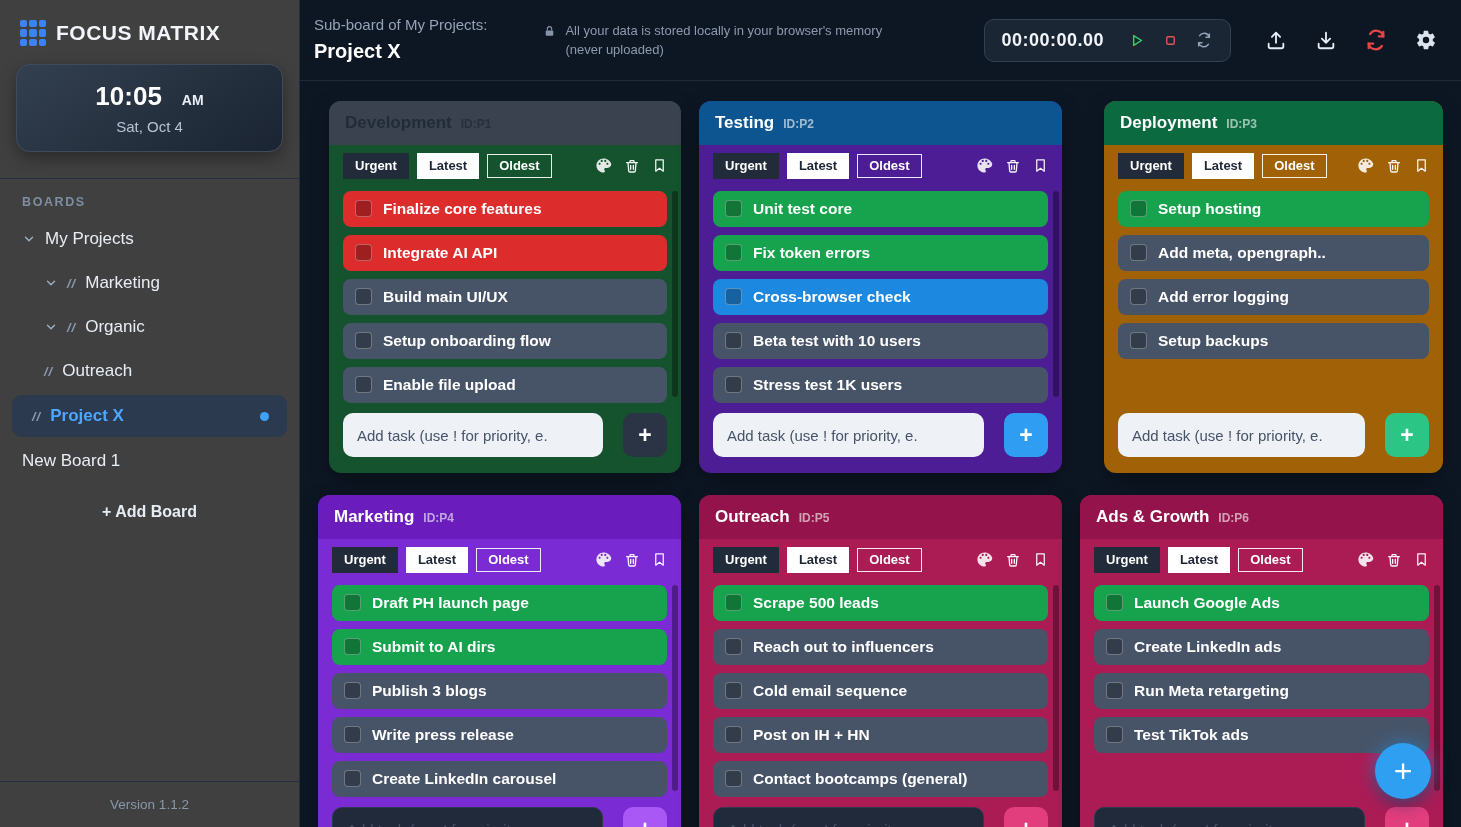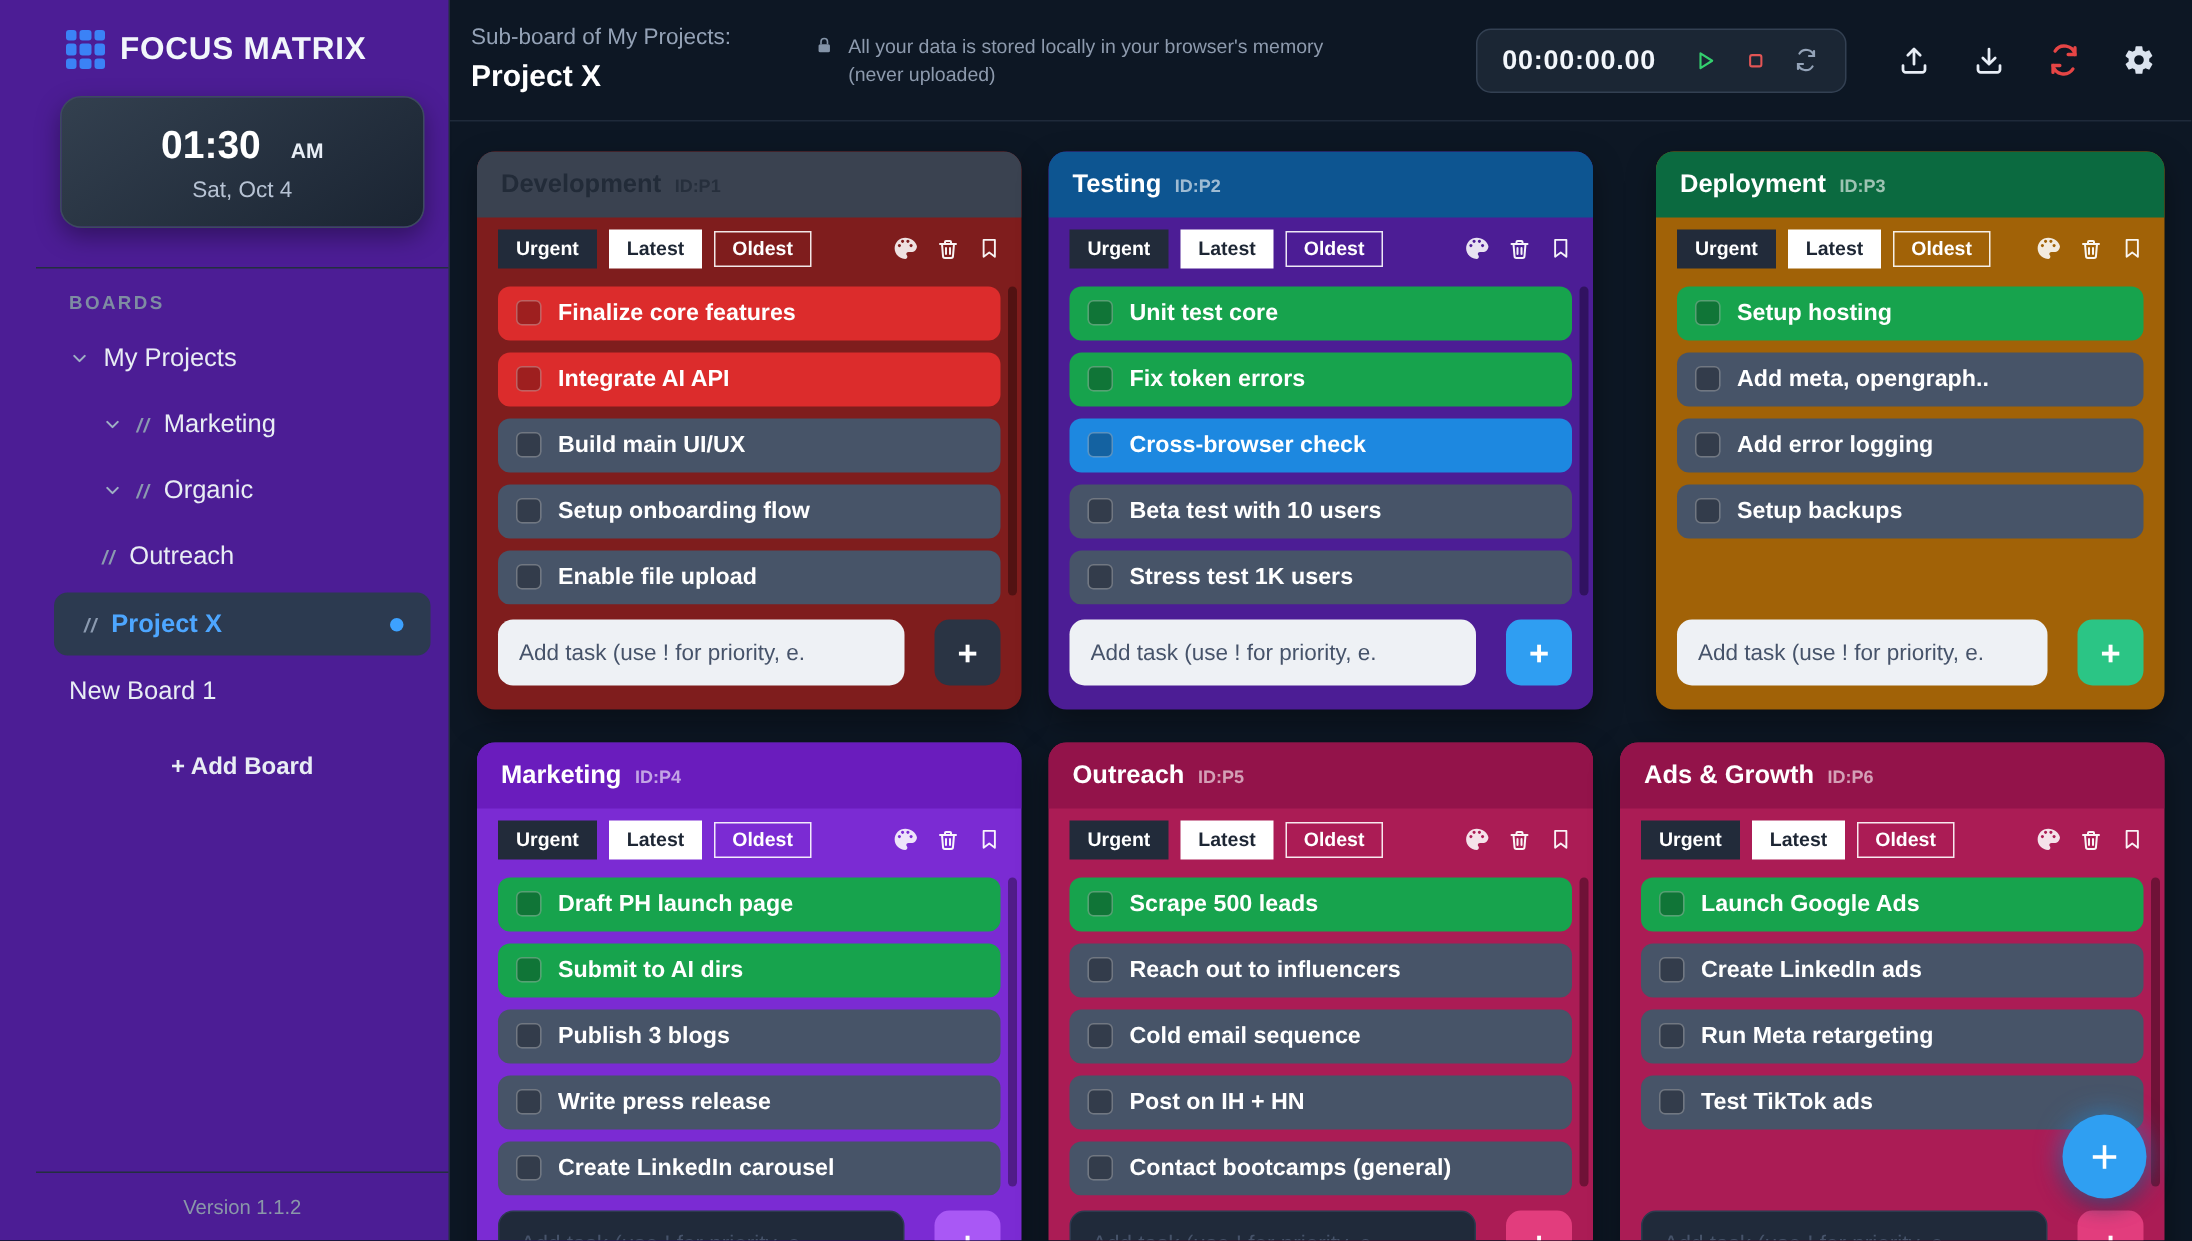--- a/index.html
+++ b/index.html
@@ -8,23 +8,23 @@
     background:#0d1724;
     font-family:"Liberation Sans", sans-serif;
     color:#e8eef6;
     position:relative;
   }
   .app { display:flex; height:100%; }
 
   
   .sidebar {
     width:300px; min-width:300px;
-    background:#4c1d95;
+    background:#404040;
     border-right:1px solid #232f40;
-    display:flex; flex-direction:column;padding-left:24px;
+    display:flex; flex-direction:column;
   }
   .logo-row { display:flex; align-items:center; gap:10px; padding:20px 20px 16px; }
   .logo-icon { width:26px; height:26px; display:grid; grid-template-columns:repeat(3,1fr); gap:2px; }
   .logo-icon span { background:var(--accent-blue,#3b82f6); border-radius:2px; }
   .logo-text { font-size:21px; font-weight:800; letter-spacing:0.5px; color:#f2f6fb; }
 
   .clock-card {
     margin:2px 16px 16px;
     padding:16px 14px;
     border-radius:14px;
@@ -199,21 +199,21 @@
           <span></span>
           <span></span>
           <span></span>
           <span></span>
       </span>
       <span class="logo-text">FOCUS MATRIX</span>
     </div>
 
     <div class="clock-card">
       <div>
-        <span class="clock-time">01:30</span><span class="clock-ampm">AM</span>
+        <span class="clock-time">10:05</span><span class="clock-ampm">AM</span>
       </div>
       <div class="clock-date">Sat, Oct 4</div>
     </div>
 
     <div class="boards-label">BOARDS</div>
 
 
     <div class="nav-item lvl0">
       <span class="chev">
         <svg viewBox="0 0 24 24" width="14" height="14">
@@ -329,21 +329,21 @@
         <button class="icon-btn">
           <svg viewBox="0 0 24 24" width="22" height="22">
               <path fill="#dbe3ee" d="M19.4 13c.04-.33.06-.66.06-1s-.02-.67-.06-1l2.1-1.65c.19-.15.24-.42.12-.64l-2-3.46c-.12-.22-.39-.3-.61-.22l-2.48 1a7.03 7.03 0 0 0-1.73-1l-.38-2.65A.49.49 0 0 0 14 2h-4c-.25 0-.46.18-.49.42l-.38 2.65c-.63.26-1.2.6-1.73 1l-2.48-1c-.23-.09-.49 0-.61.22l-2 3.46c-.13.22-.07.49.12.64L4.53 11c-.04.33-.07.66-.07 1s.03.67.07 1l-2.1 1.65c-.19.15-.25.42-.12.64l2 3.46c.12.22.39.3.61.22l2.48-1c.52.4 1.1.74 1.73 1l.38 2.65c.03.24.24.42.49.42h4c.25 0 .46-.18.49-.42l.38-2.65c.63-.26 1.2-.6 1.73-1l2.48 1c.23.09.49 0 .61-.22l2-3.46c.12-.22.07-.49-.12-.64L19.4 13zM12 15.5A3.5 3.5 0 0 1 8.5 12 3.5 3.5 0 0 1 12 8.5a3.5 3.5 0 0 1 3.5 3.5 3.5 3.5 0 0 1-3.5 3.5z"></path>
             </svg>
         </button>
       </div>
     </header>
 
     <div class="content">
       <div class="board-grid">
-  <section class="card" style="background: #7f1d1d;">
+  <section class="card" style="background: #14532d; margin-left: 11px;">
     <div class="card-header" style="background: rgb(58, 66, 80);">
       <span class="card-title" style="color: rgb(34, 43, 56);">Development</span>
       <span class="card-tag" style="color: rgb(34, 43, 56); opacity: 0.8;">ID:P1</span>
     </div>
     <div class="filter-row">
       <button class="pill urgent">Urgent</button>
       <button class="pill latest">Latest</button>
       <button class="pill oldest">Oldest</button>
       <span class="col-icons">
         <span class="cicon">

